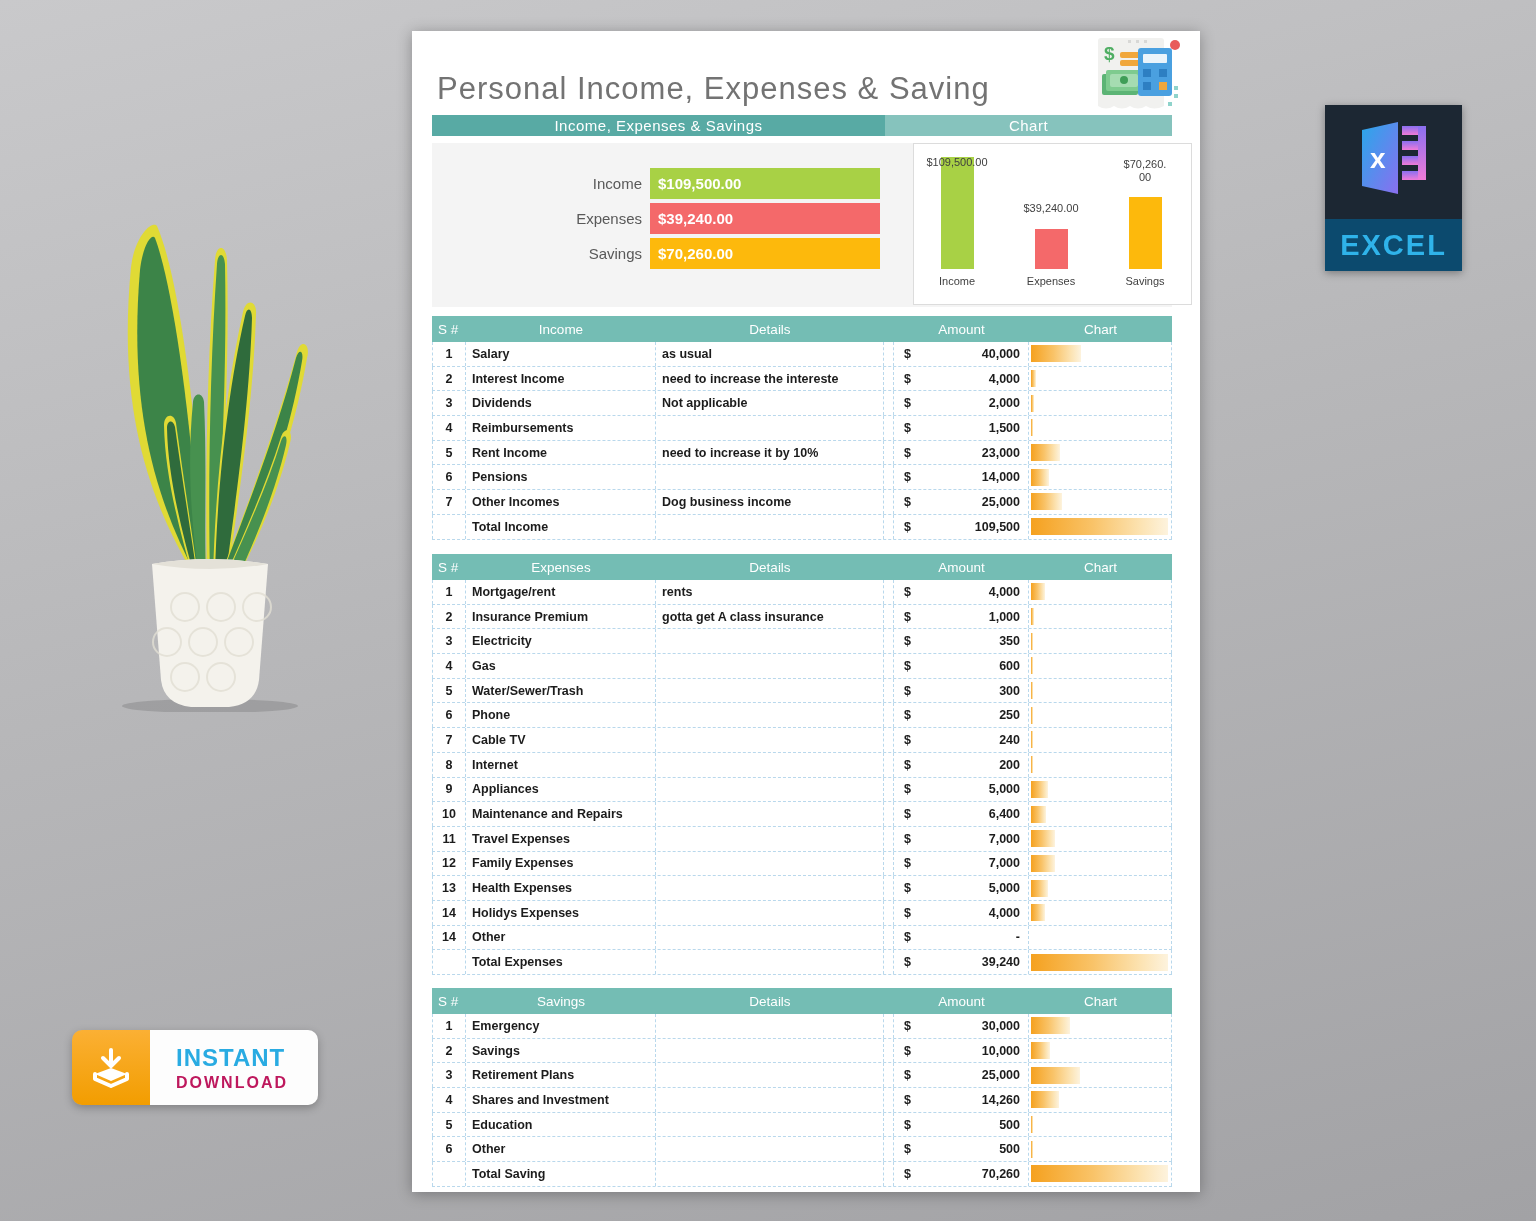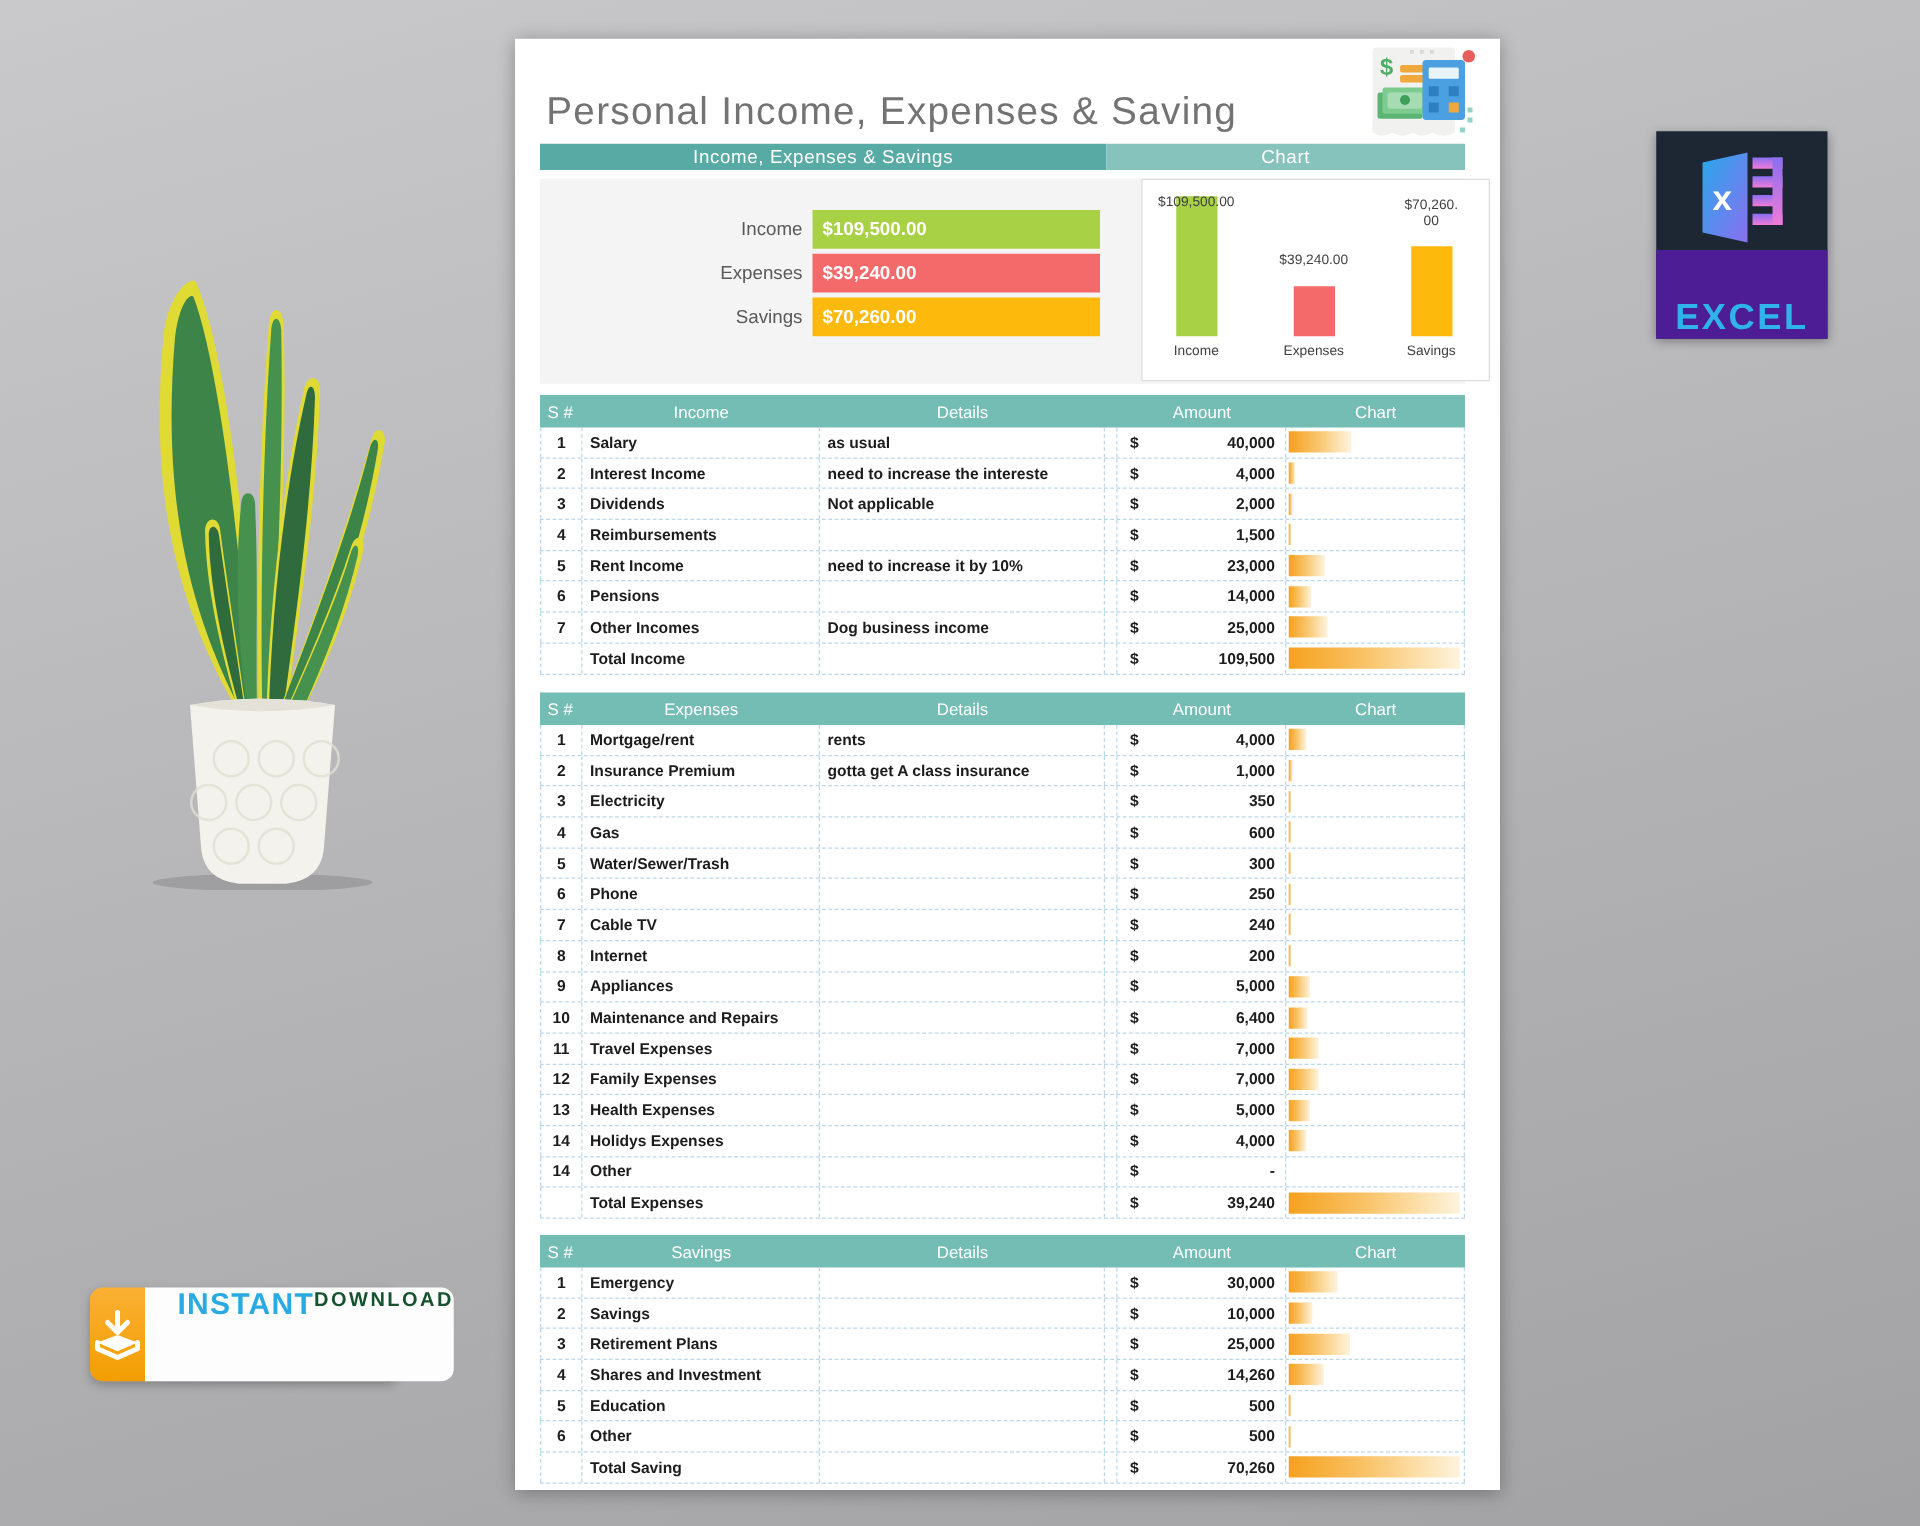--- a/index.html
+++ b/index.html
@@ -67,33 +67,33 @@
   .c-amt .amt-val { margin-left:auto; padding-right:8px; }
   .c-bar  { padding-left:2px; }
   .databar { height:17px;
              background:linear-gradient(90deg,#f5a11f 0%,#f9c368 45%,#fce3b2 80%,#fdf3de 100%); }
 
   
   .excel-badge { position:absolute; left:1325px; top:105px; width:137px; height:166px;
                  background:#1c2733; box-shadow:0 2px 8px rgba(0,0,0,.35); }
   .excel-logo { position:absolute; left:0; top:0; width:137px; height:106px;
                 display:flex; align-items:center; justify-content:center; }
-  .excel-strip { position:absolute; left:0; bottom:0; width:137px; height:71px; background:#4c1d95;
-                 display:flex; align-items:flex-end; justify-content:center; }
+  .excel-strip { position:absolute; left:0; bottom:0; width:137px; height:52px; background:#0c4a6e;
+                 display:flex; align-items:center; justify-content:center; }
   .excel-word { color:#2fb3ea; font-size:29px; font-weight:bold; letter-spacing:2px; }
 
   
   .dl-badge { position:absolute; left:72px; top:1030px; width:246px; height:75px; display:flex;
               border-radius:10px; box-shadow:0 3px 8px rgba(0,0,0,.25); }
   .dl-icon-box { width:78px; height:75px; background:linear-gradient(180deg,#fbb034,#f29d00);
                  border-radius:10px 0 0 10px; display:flex; align-items:center; justify-content:center; }
   .dl-text-box { flex:1; background:#fdfdfd; border-radius:0 10px 10px 0; padding-left:26px;
-                 display:flex; flex-direction:row; justify-content:center; }
+                 display:flex; flex-direction:column; justify-content:center; }
   .dl-line1 { color:#29abe2; font-size:24px; font-weight:bold; letter-spacing:1px; }
-  .dl-line2 { color:#14532d; font-size:16px; font-weight:bold; letter-spacing:2px; margin-top:2px; }
+  .dl-line2 { color:#be185d; font-size:16px; font-weight:bold; letter-spacing:2px; margin-top:2px; }
 
   .plant { position:absolute; left:95px; top:212px; }
 </style>
 </head>
 <body>
 
 <svg class="plant" width="235" height="500" viewBox="0 0 235 500">
   <ellipse cx="115" cy="494" rx="88" ry="7" fill="rgba(0,0,0,0.13)"></ellipse>
 
   <path d="M100,365 C55,290 22,200 36,55 C40,22 58,8 62,14 C82,60 100,180 112,365 Z" fill="#e0da35"></path>

